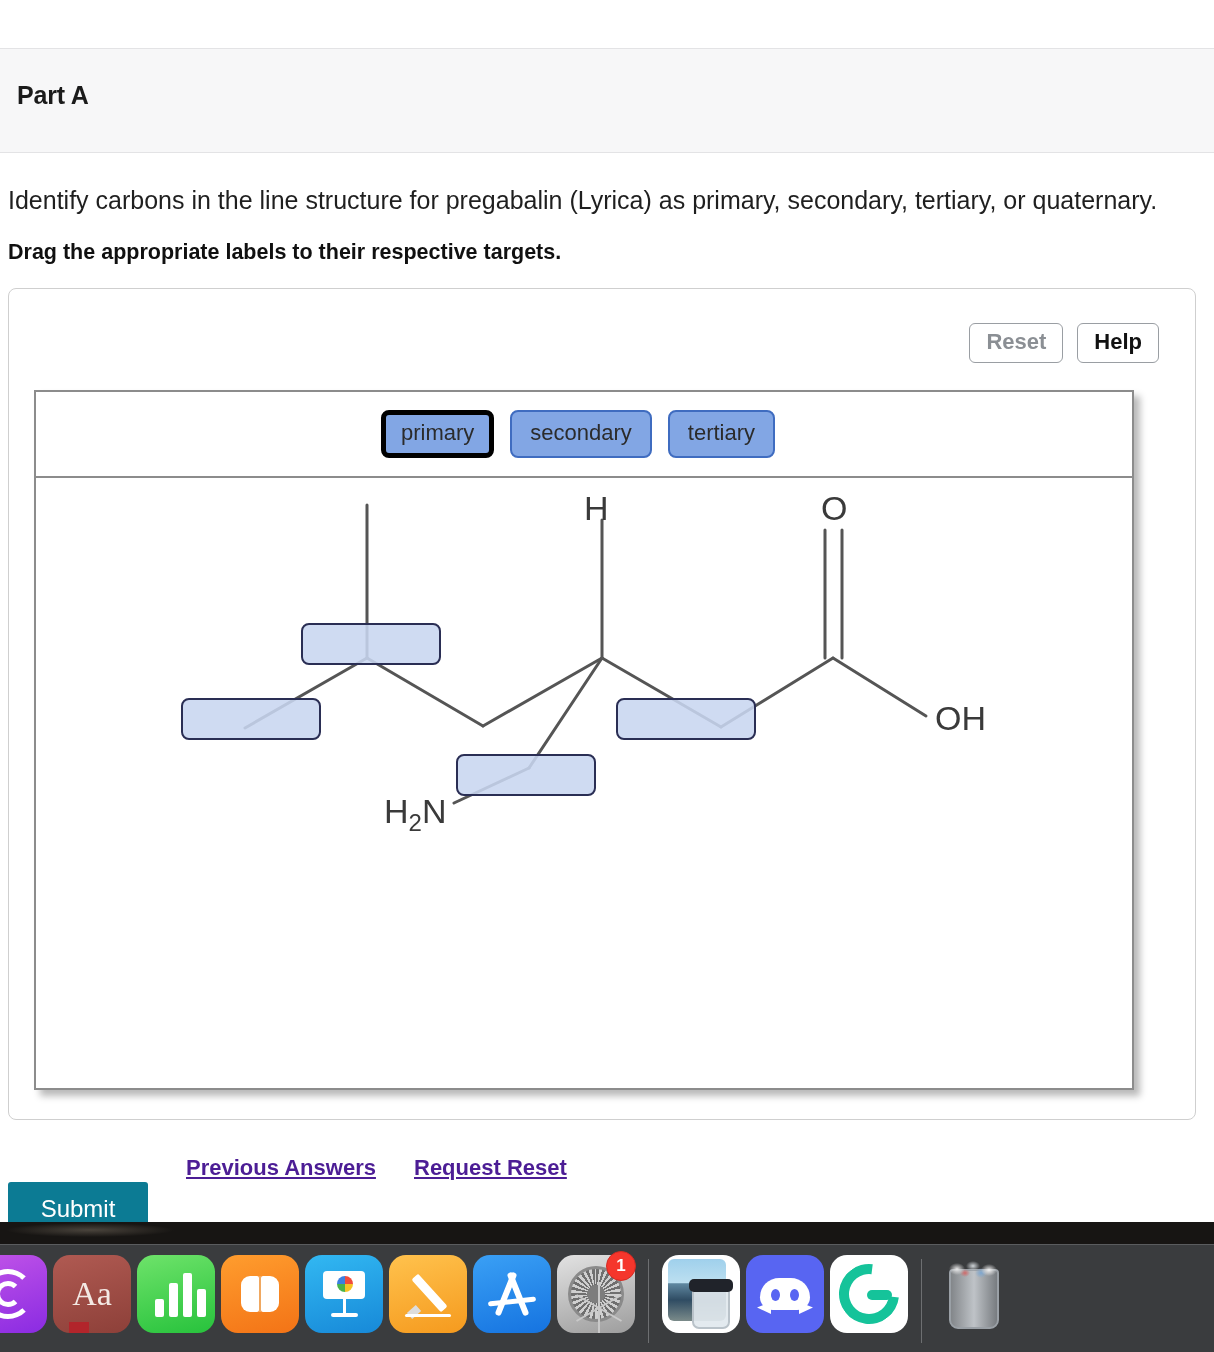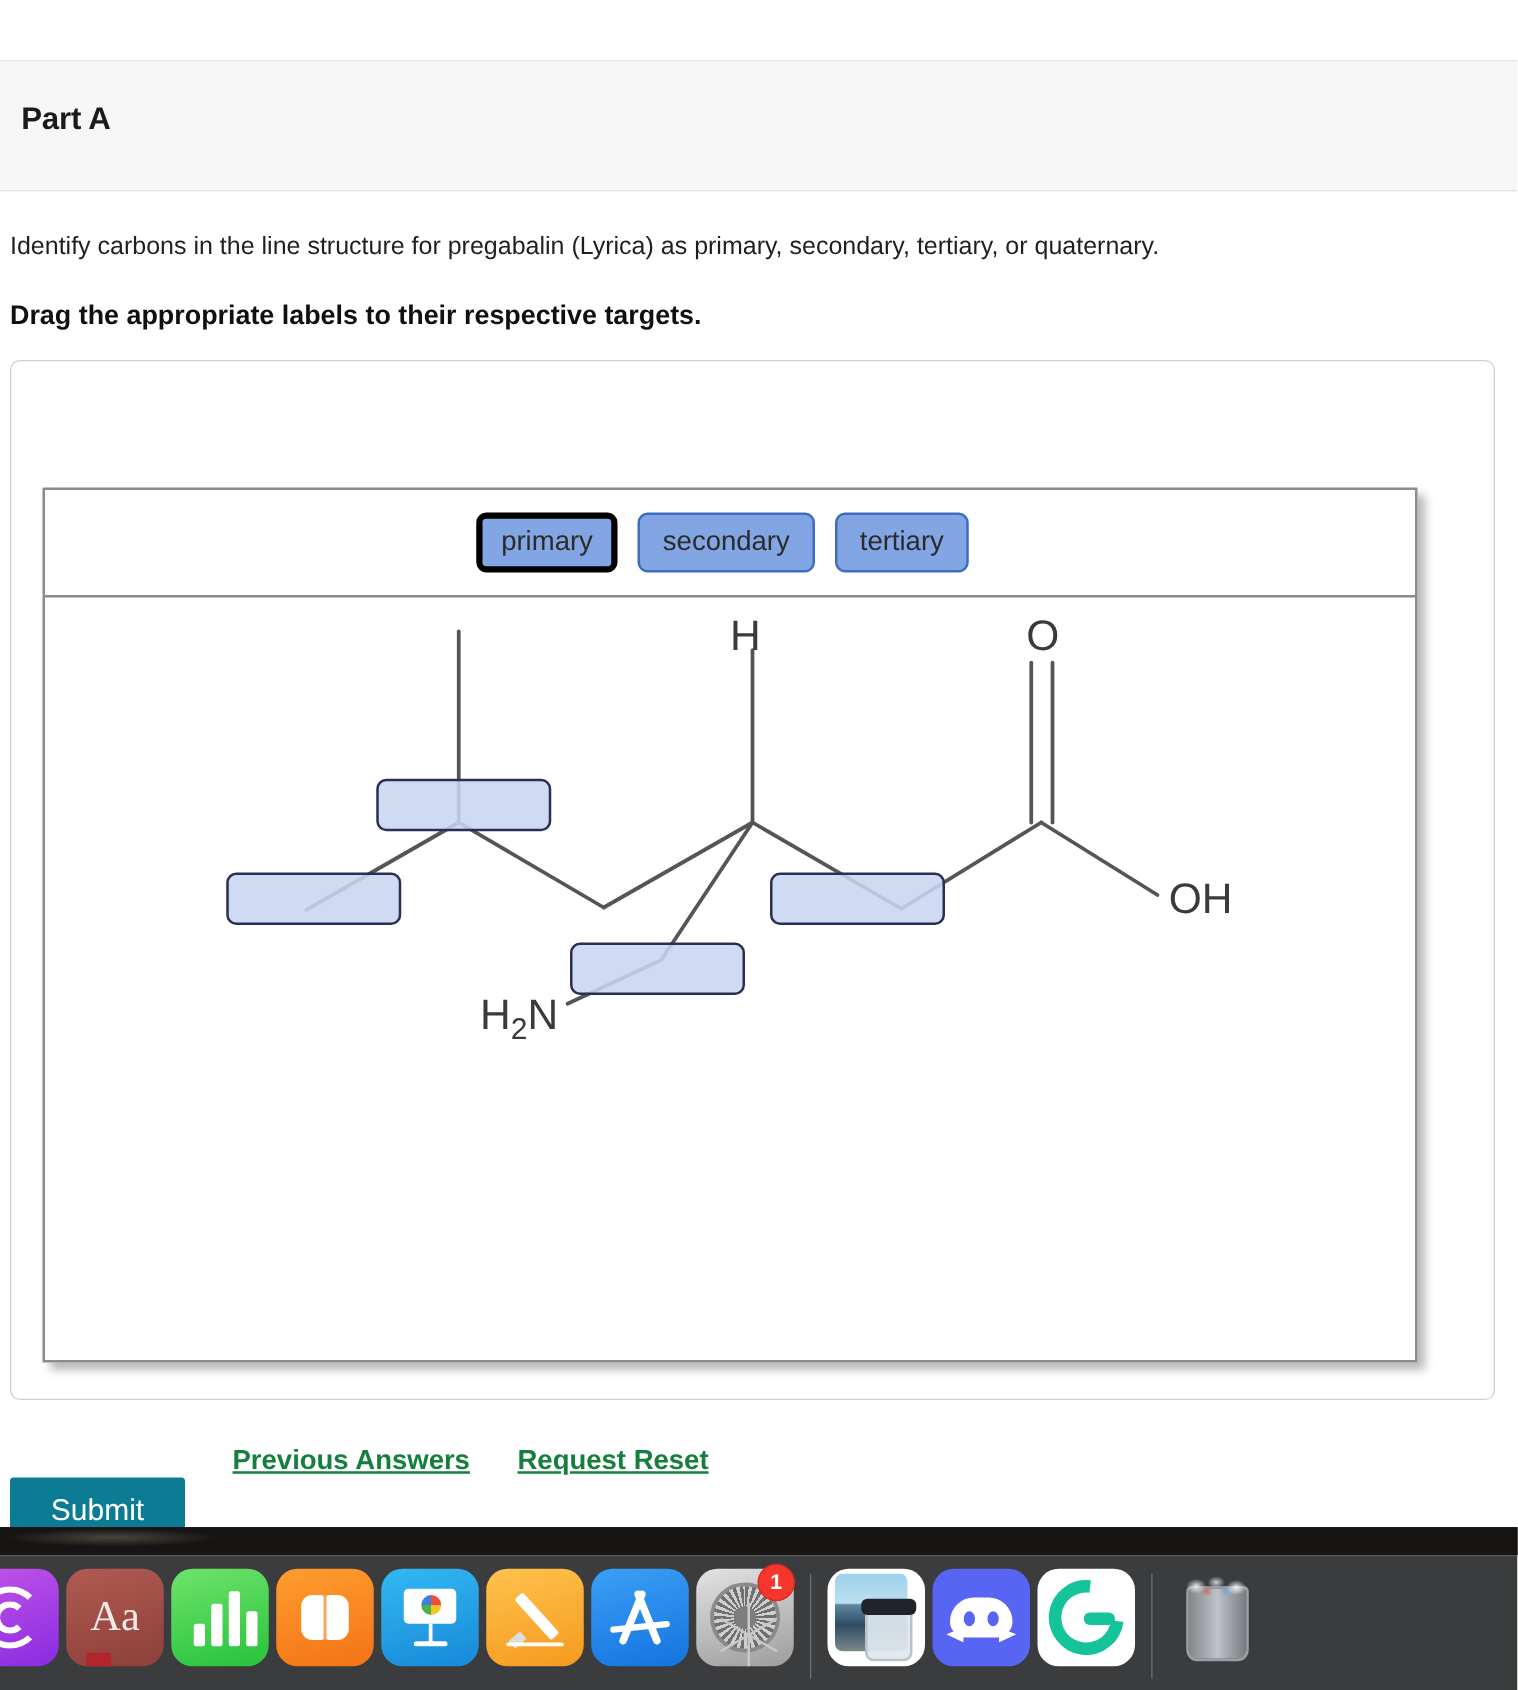--- a/index.html
+++ b/index.html
@@ -22,21 +22,21 @@
   }
   .part-title {
     position:absolute; left:17px; top:32px;
     font-size:25px; font-weight:bold; color:#1b1b1b;
     letter-spacing:-0.2px;
   }
 
   
   .q-line {
     position:absolute; left:8px; top:185px; width:1200px;
-    font-size:20px; color:#1f1f1f; line-height:1.2;
+    font-size:25px; color:#1f1f1f; line-height:1.2;
   }
   .q-instr {
     position:absolute; left:8px; top:240px; width:1200px;
     font-size:21.5px; font-weight:bold; color:#101010; line-height:1.2;
   }
 
   
   .activity-card {
     position:absolute; left:8px; top:288px;
     width:1188px; height:832px;
@@ -97,21 +97,21 @@
   .submit-btn {
     position:absolute; left:8px; top:2px;
     width:140px; height:53px;
     background:#0c7b94; color:#fff; border:none; border-radius:3px;
     font-size:24px; font-family:"Liberation Sans", sans-serif;
     cursor:pointer;
     margin-top:40px;
   }
   .flink {
     position:absolute; top:15px;
-    font-size:22px; font-weight:bold; color:#15803d;
+    font-size:22px; font-weight:bold; color:#4c1d95;
     text-decoration:underline; cursor:pointer; white-space:nowrap;
   }
   .flink.prev { left:186px; }
   .flink.req  { left:414px; }
 
   
   .wallpaper {
     position:absolute; left:0; top:1222px; width:1214px; height:22px;
     background:
       radial-gradient(ellipse 120px 10px at 90px 8px, #4a443c 0%, #171513 70%),
@@ -275,20 +275,24 @@
 
   <div class="part-header">
     <div class="part-title">Part A</div>
   </div>
 
   <div class="q-line">Identify carbons in the line structure for pregabalin (Lyrica) as primary, secondary, tertiary, or quaternary.</div>
   <div class="q-instr">Drag the appropriate labels to their respective targets.</div>
 
   <div class="activity-card">
 
+    <div class="tool-row">
+      <button class="tool-btn muted">Reset</button>
+      <button class="tool-btn dark">Help</button>
+    </div>
 
     <div class="work-panel">
 
       <div class="bank-strip">
         <div class="bank-inner">
           <div class="drag-label selected">primary</div>
           <div class="drag-label">secondary</div>
           <div class="drag-label">tertiary</div>
         </div>
       </div>

